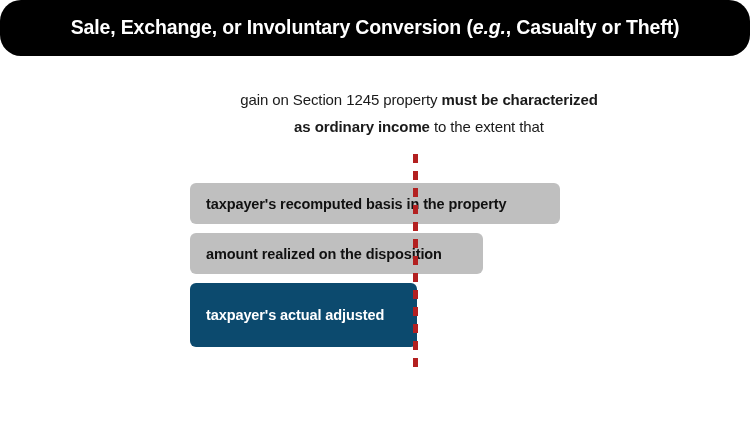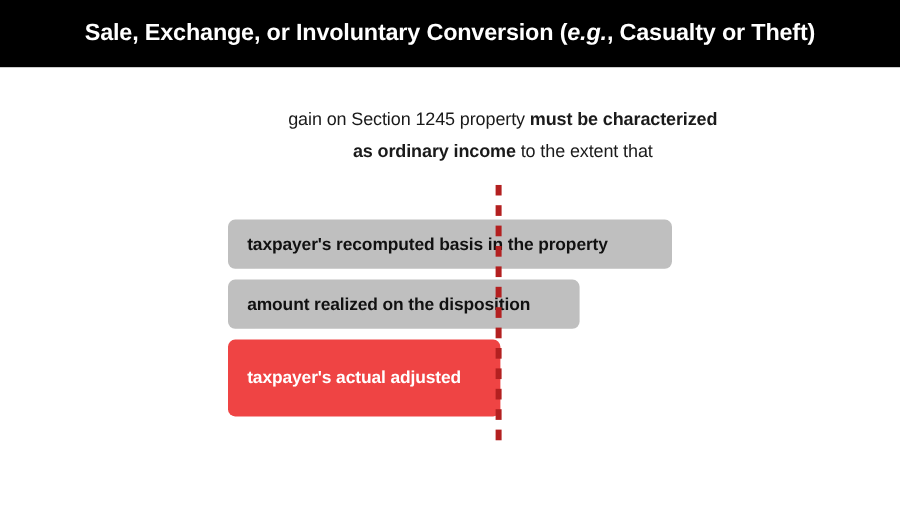--- a/index.html
+++ b/index.html
@@ -26,20 +26,21 @@
     position: absolute;
     left: 0;
     top: 0;
     width: 750px;
     height: 56px;
     background: #000000;
     display: flex;
     align-items: center;
     justify-content: center;
     box-sizing: border-box;
+    border-radius: 21px;
   }
   .header-title {
     color: #ffffff;
     font-size: 19.5px;
     font-weight: bold;
     letter-spacing: -0.15px;
     white-space: nowrap;
     line-height: 1;
   }
   .header-title .ital {
@@ -110,21 +111,21 @@
   .bar-2 {
     width: 293px;
     height: 41px;
     background: #bfbfbf;
     color: #111111;
     margin-bottom: 9px;
   }
   .bar-3 {
     width: 227px;
     height: 64px;
-    background: #ef4444;
+    background: #0c4a6e;
     color: #ffffff;
     line-height: 20px;
   }
   .bar-3 .bar-text {
     display: block;
   }
   .bar-line {
     display: block;
   }
 </style>

